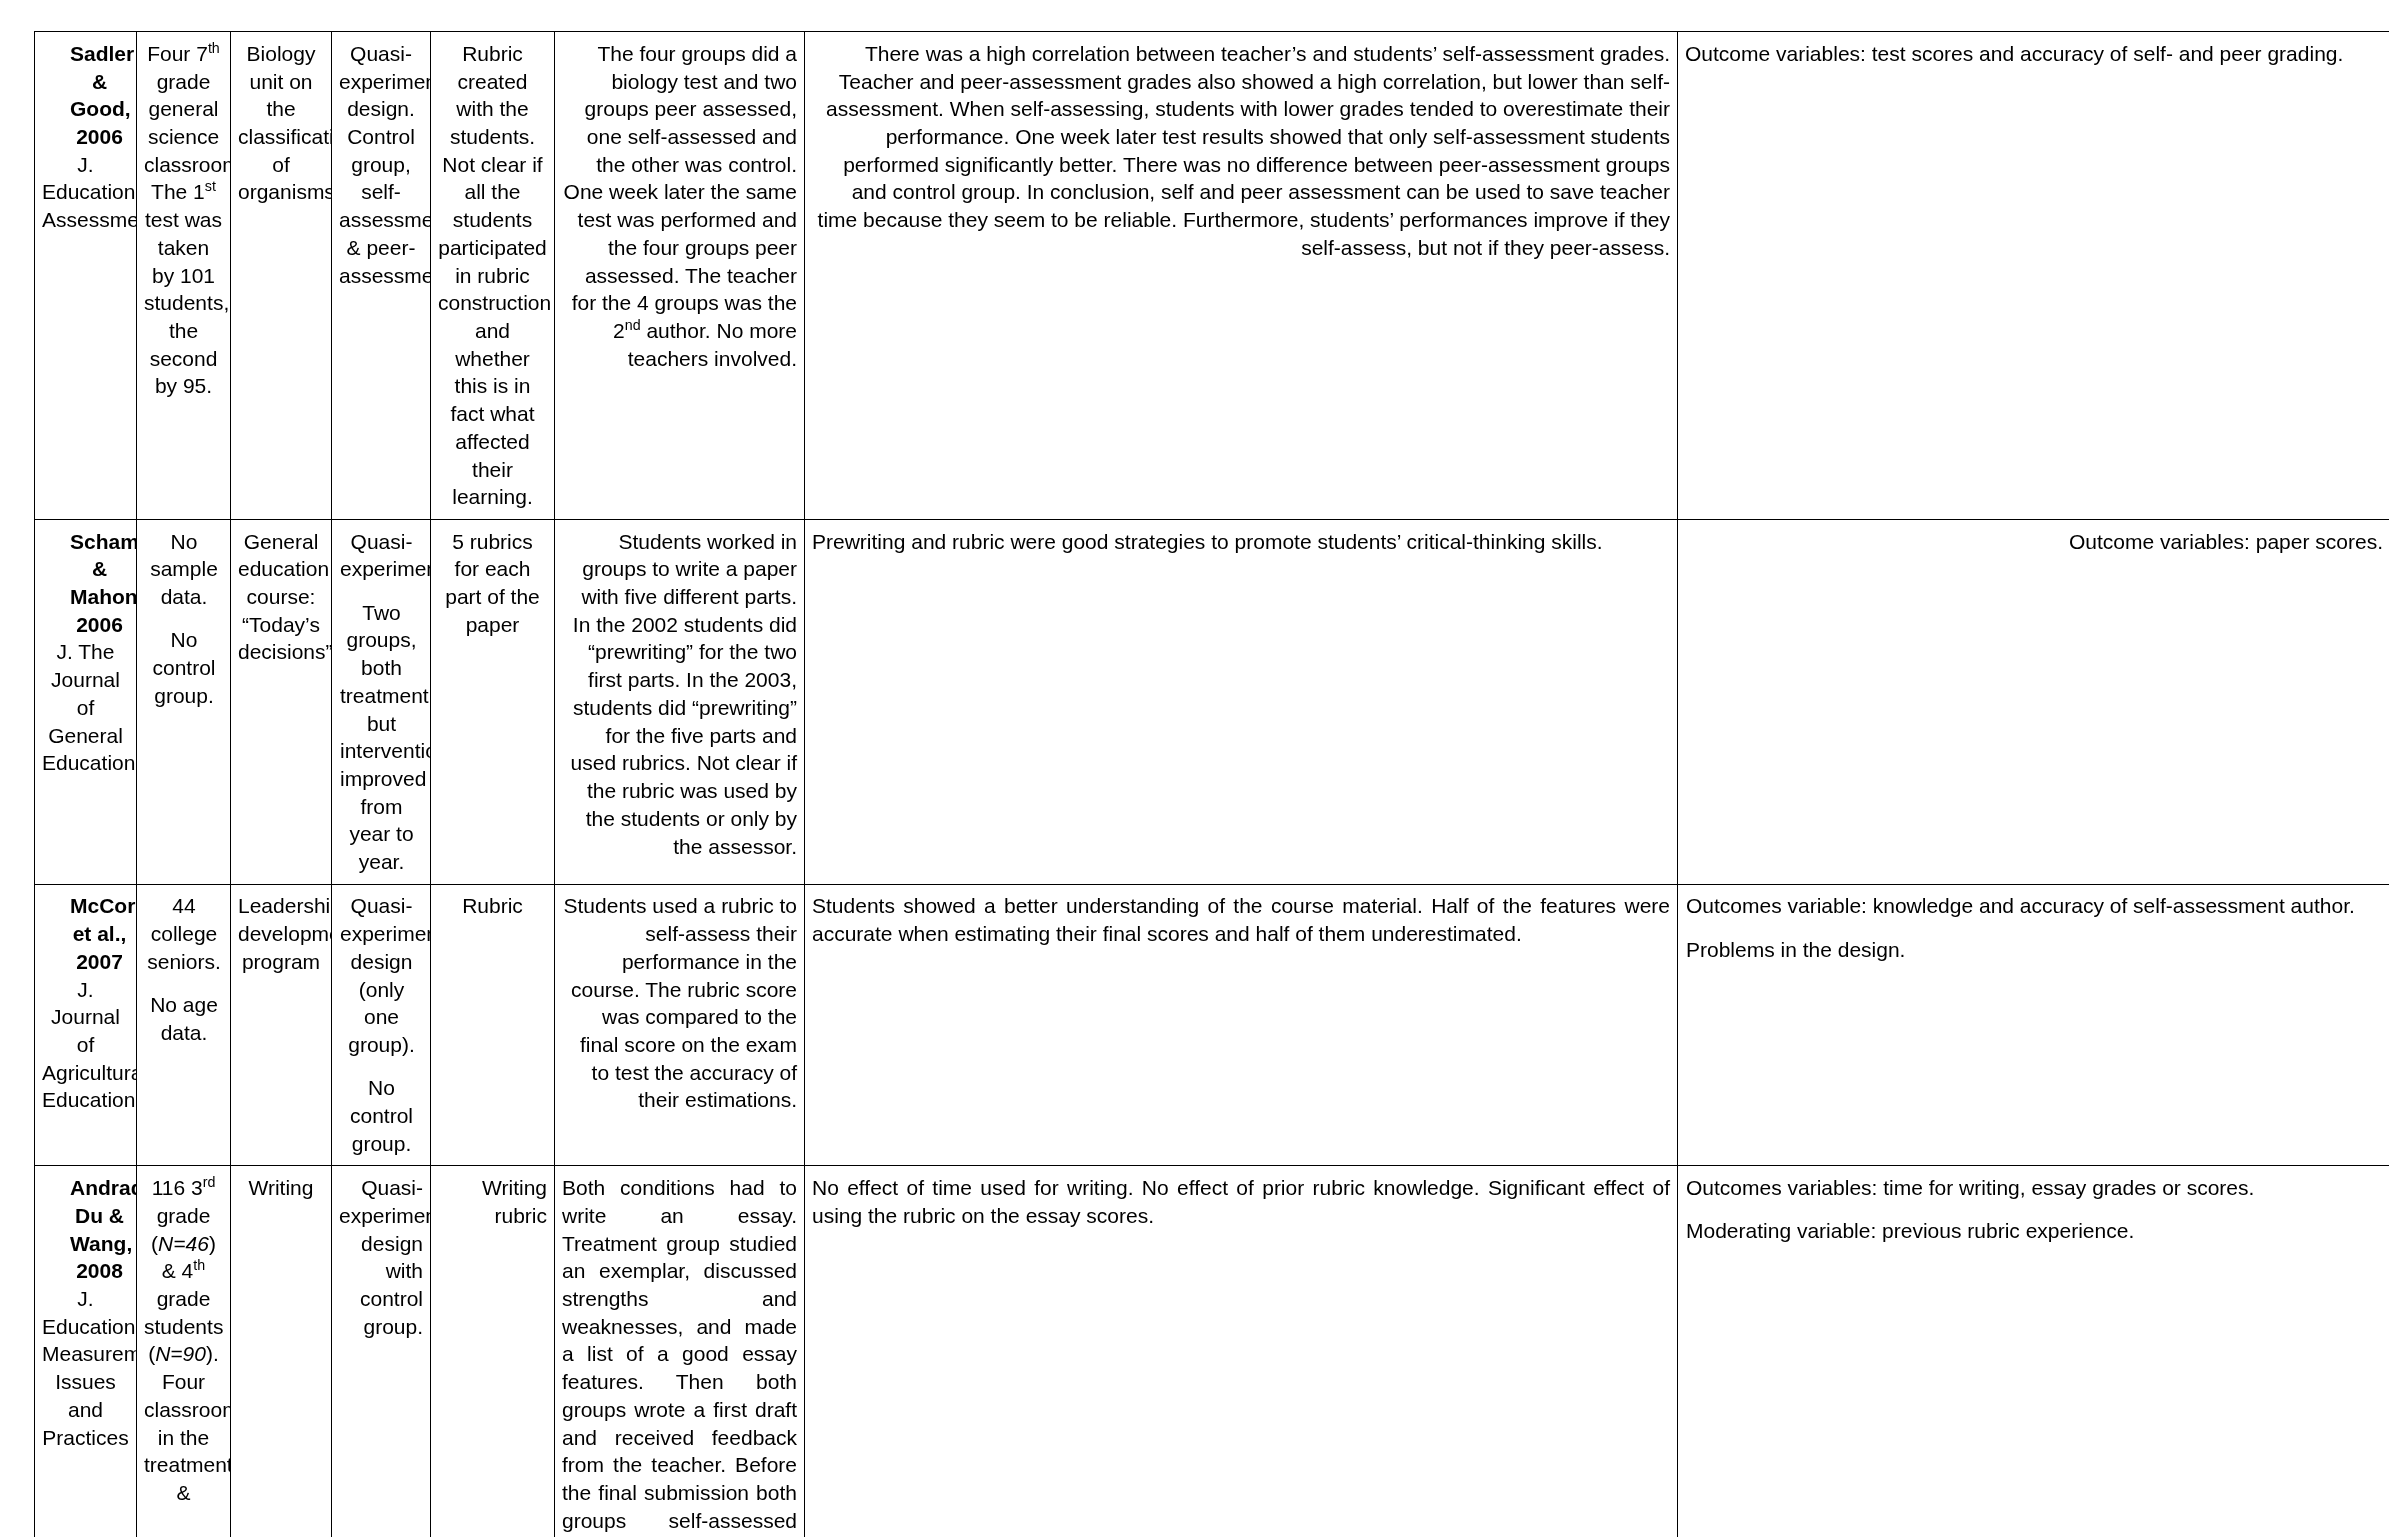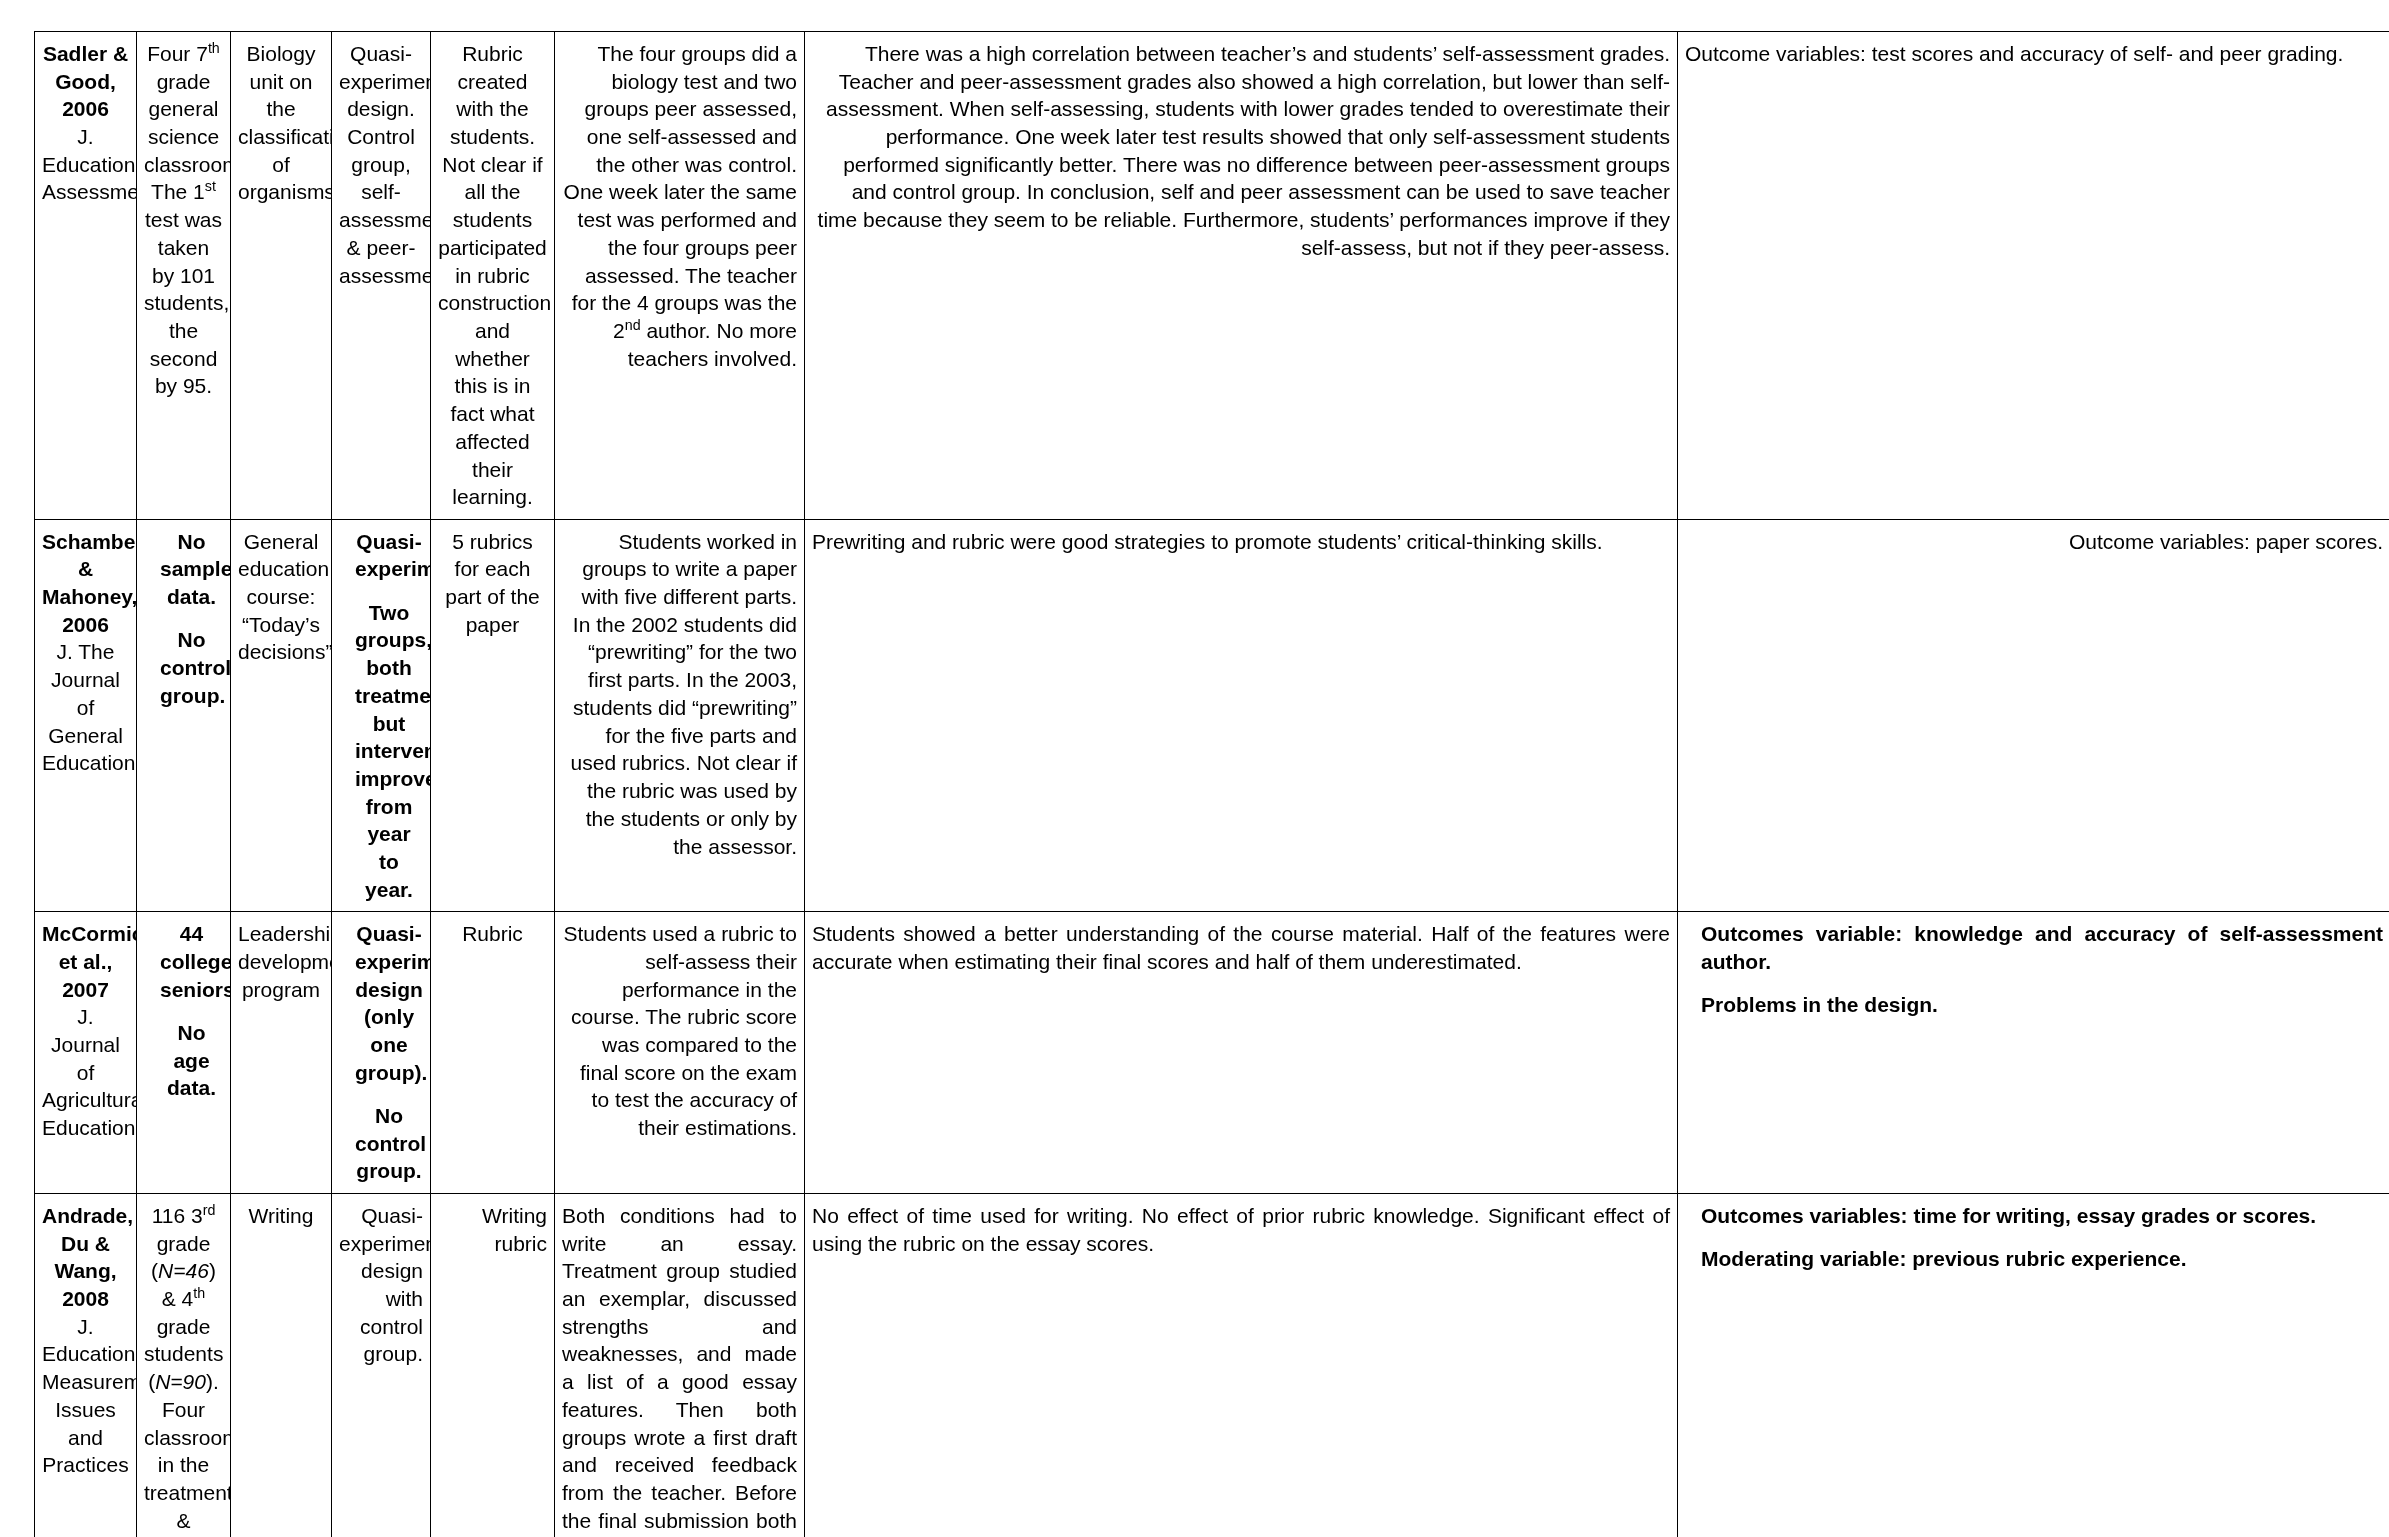--- a/index.html
+++ b/index.html
@@ -54,29 +54,29 @@
   col.c7 { width: 293px; }
   col.c8 { width: 580px; }
   col.c9 { width: 713px; }
 
   
   .ctr { text-align: center; }
   .lft { text-align: right; }
   .just { text-align: justify; text-justify: inter-word; }
 
   .cell-p {
-    margin: 0 0 0 16px;
-    font-weight: bold;
+    margin: 0 0 0 1px;
   }
   .cell-p + .cell-p {
     margin-top: 15.6px;
   }
 
   .study-name {
     font-weight: bold;
+    margin-left: 28px;
   }
   .study-block {
     text-align: center;
   }
   .study-block .journal {
     font-weight: normal;
   }
 
   
   td.study-cell {

